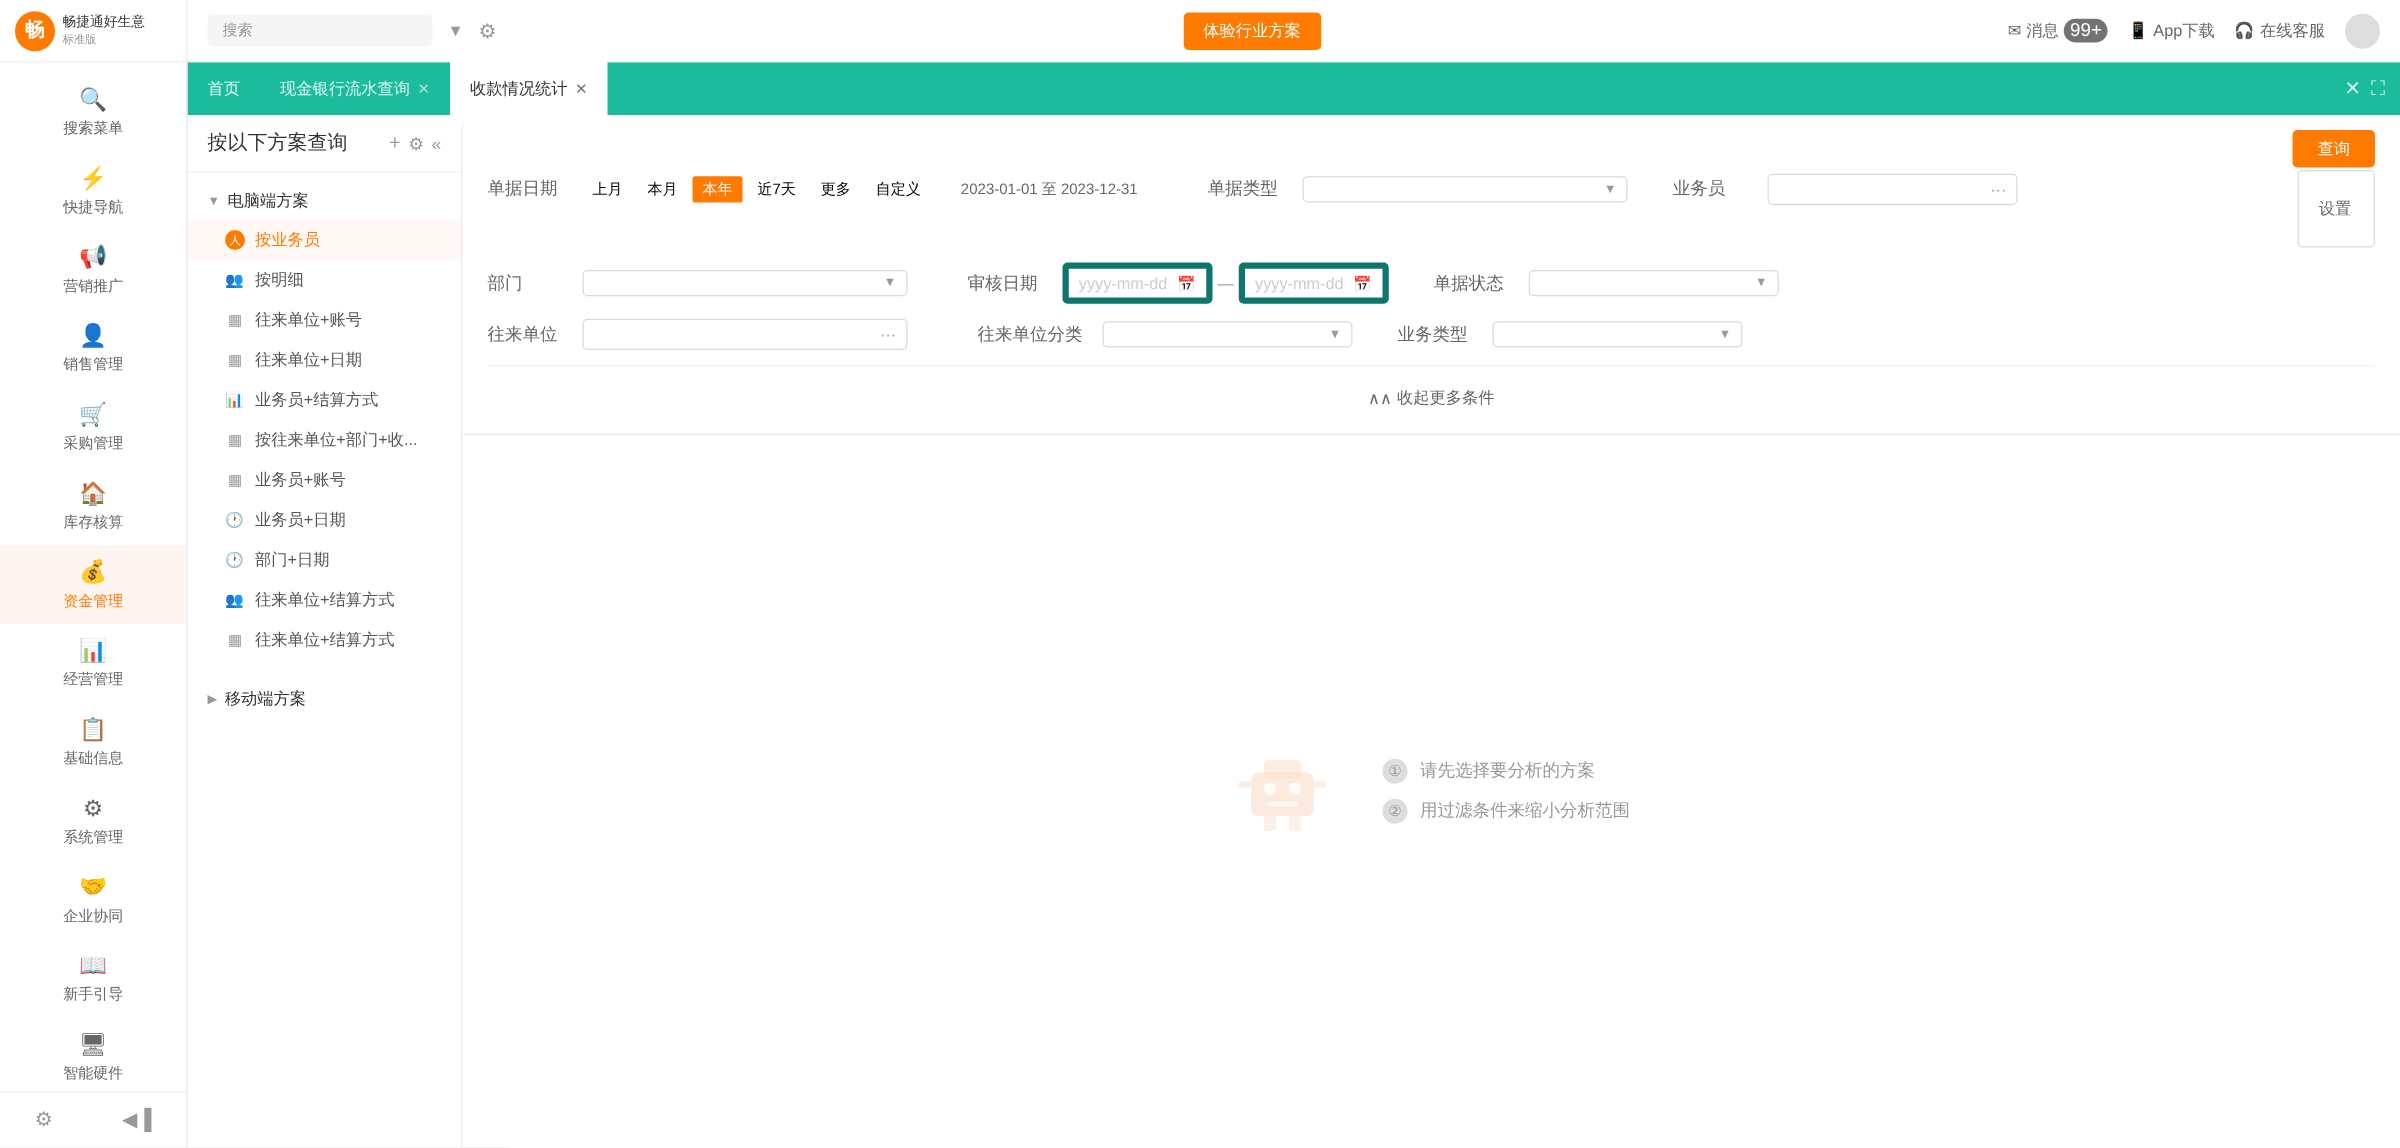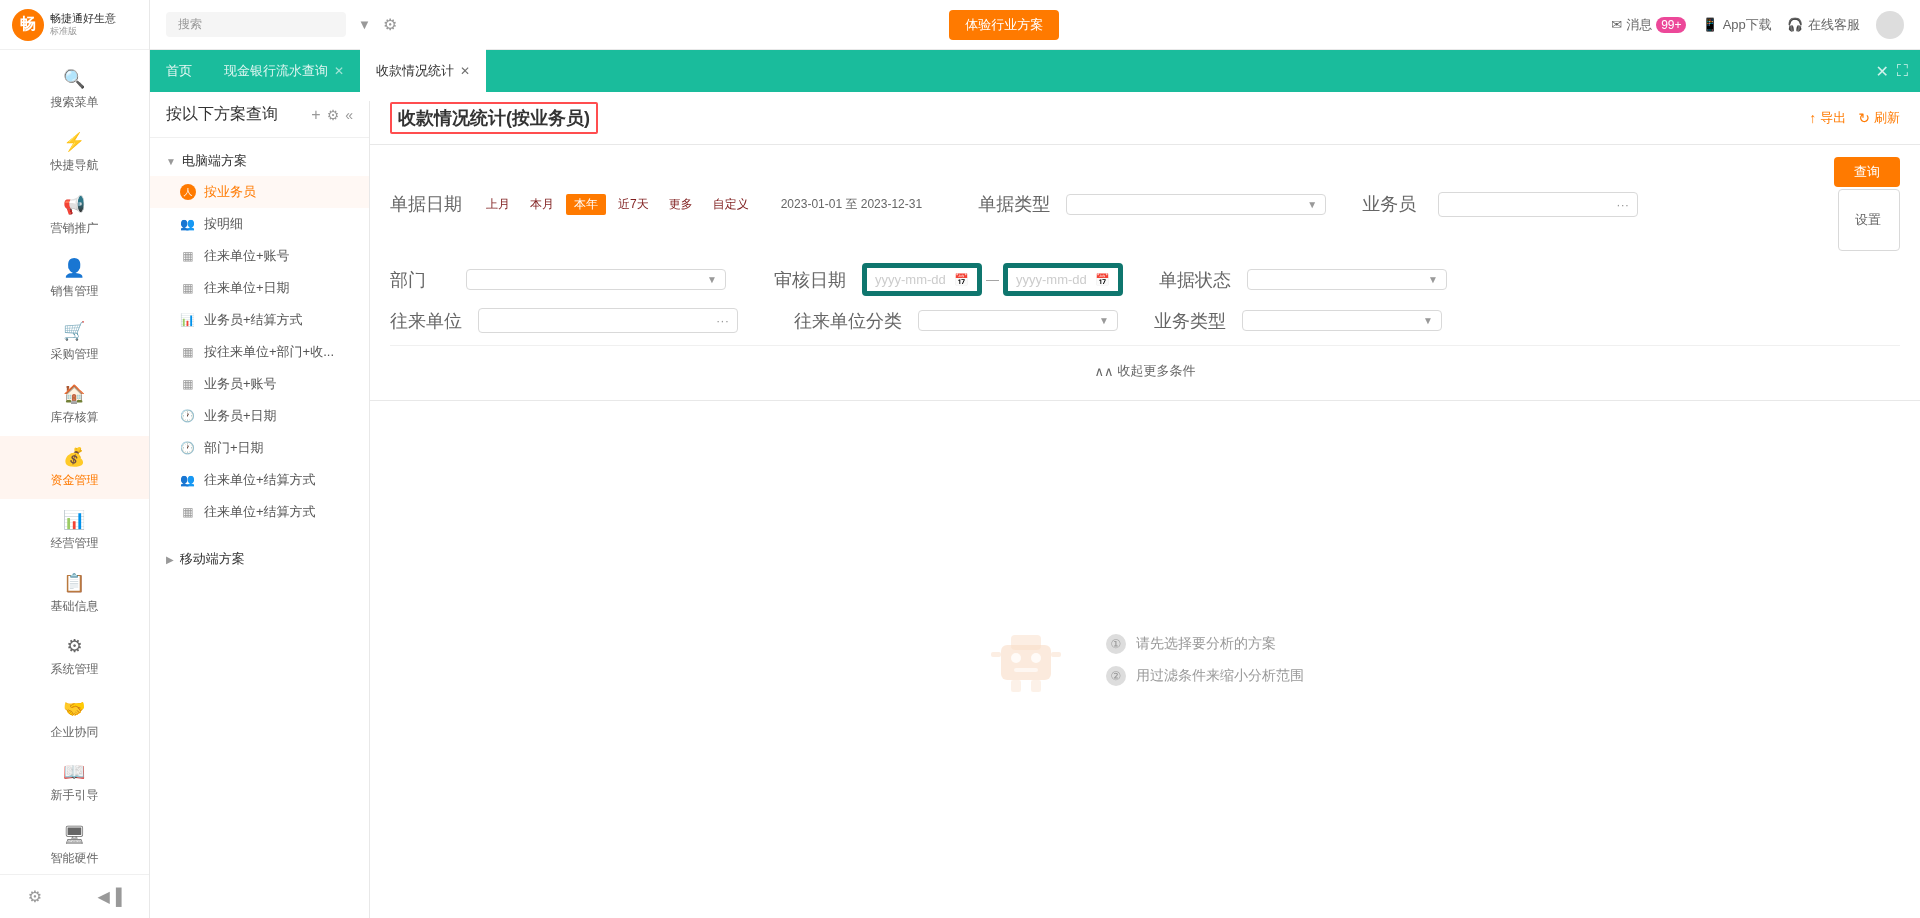--- a/index.html
+++ b/index.html
@@ -20,21 +20,21 @@
 
     
     .main { flex: 1; display: flex; flex-direction: column; height: 918px; overflow: hidden; }
 
     
     .top-header { height: 50px; background: #fff; display: flex; align-items: center; justify-content: space-between; padding: 0 16px; border-bottom: 1px solid #e8e8e8; flex-shrink: 0; }
     .header-left { display: flex; align-items: center; gap: 12px; }
     .header-search { background: #f5f5f5; border-radius: 4px; padding: 4px 12px; font-size: 12px; color: #999; width: 180px; }
     .header-right { display: flex; align-items: center; gap: 16px; }
     .header-btn { display: flex; align-items: center; gap: 4px; font-size: 13px; color: #666; cursor: pointer; }
-    .badge-red { background: #ec4899; color: white; border-radius: 10px; font-size: 12px; padding: 1px 5px; }
+    .badge-red { background: #737373; color: white; border-radius: 10px; font-size: 15px; padding: 1px 5px; }
     .trial-btn { background: #ff7a00; color: white; border-radius: 4px; padding: 6px 16px; font-size: 13px; cursor: pointer; }
 
     
     .tab-bar { height: 42px; background: #1abc9c; display: flex; align-items: center; padding: 0 0; flex-shrink: 0; }
     .tab-item { height: 60px; display: flex; align-items: center; padding: 0 16px; font-size: 13px; cursor: pointer; color: rgba(255,255,255,0.85); position: relative; }
     .tab-item.active { background: #fff; color: #333; }
     .tab-item .tab-close { margin-left: 6px; font-size: 12px; opacity: 0.7; }
     .tab-home { color: rgba(255,255,255,0.9); }
     .tab-bar-end { margin-left: auto; display: flex; align-items: center; gap: 8px; padding-right: 12px; }
     .tab-bar-end span { color: rgba(255,255,255,0.8); font-size: 16px; cursor: pointer; }
@@ -60,23 +60,23 @@
 
     
     .page-header { background: #fff; padding: 10px 20px; display: flex; align-items: center; justify-content: space-between; border-bottom: 1px solid #e8e8e8; flex-shrink: 0; }
     .page-title { font-size: 18px; font-weight: bold; color: #333; border: 2px solid #ff4d4f; padding: 2px 6px; border-radius: 2px; }
     .page-header-actions { display: flex; gap: 12px; }
     .action-btn { display: flex; align-items: center; gap: 4px; font-size: 13px; color: #ff7a00; cursor: pointer; }
 
     
     .filter-area { background: #fff; padding: 12px 20px; border-bottom: 1px solid #e8e8e8; flex-shrink: 0; }
     .filter-row { display: flex; align-items: center; gap: 16px; margin-bottom: 12px; }
-    .filter-label { font-size: 18px; color: #666; white-space: nowrap; min-width: 60px; }
+    .filter-label { font-size: 14px; color: #666; white-space: nowrap; min-width: 60px; }
     .date-tabs { display: flex; align-items: center; gap: 4px; }
-    .date-tab { padding: 2px 8px; font-size: 12px; color: #7f1d1d; cursor: pointer; border-radius: 2px; }
+    .date-tab { padding: 2px 8px; font-size: 12px; color: #000000; cursor: pointer; border-radius: 2px; }
     .date-tab.active { background: #ff7a00; color: white; border-radius: 2px; }
     .date-range { font-size: 12px; color: #666; margin-left: 8px; }
     .filter-select { border: 1px solid #d9d9d9; border-radius: 4px; padding: 4px 8px; font-size: 13px; color: #333; display: flex; align-items: center; justify-content: space-between; min-width: 200px; cursor: pointer; background: #fff; }
     .filter-select .chevron { color: #999; font-size: 10px; margin-left: 8px; }
     .date-input-group { display: flex; align-items: center; gap: 4px; }
     .date-input { border: 5px solid #0f766e; border-radius: 4px; padding: 4px 8px; font-size: 13px; color: #ccc; min-width: 120px; display: flex; align-items: center; justify-content: space-between; background: #fff; }
     .dash { color: #999; }
     .collapse-btn { display: flex; align-items: center; justify-content: center; color: #666; font-size: 13px; cursor: pointer; padding: 8px; gap: 4px; }
     .query-btn { background: #ff7a00; color: white; border-radius: 4px; padding: 6px 20px; font-size: 13px; cursor: pointer; }
     .settings-btn { border: 1px solid #d9d9d9; border-radius: 4px; padding: 21px 16px; font-size: 13px; color: #666; cursor: pointer; margin-left: 4px; }
@@ -273,33 +273,20 @@
       <div class="plan-group">
         <div class="plan-group-header">
           <span class="arrow">▶</span>
           <span>移动端方案</span>
         </div>
       </div>
     </div>
 
     <div class="right-content">
 
-      <div class="page-header">
-        <div class="page-title red-box-highlight">收款情况统计(按业务员)</div>
-        <div class="page-header-actions">
-          <div class="action-btn">
-            <span style="font-size:14px;">↑</span>
-            <span>导出</span>
-          </div>
-          <div class="action-btn">
-            <span style="font-size:14px;">↻</span>
-            <span>刷新</span>
-          </div>
-        </div>
-      </div>
 
       <div class="filter-area">
 
         <div class="filter-row">
           <span class="filter-label">单据日期</span>
           <div class="date-tabs">
             <span class="date-tab">上月</span>
             <span class="date-tab">本月</span>
             <span class="date-tab active">本年</span>
             <span class="date-tab">近7天</span>

